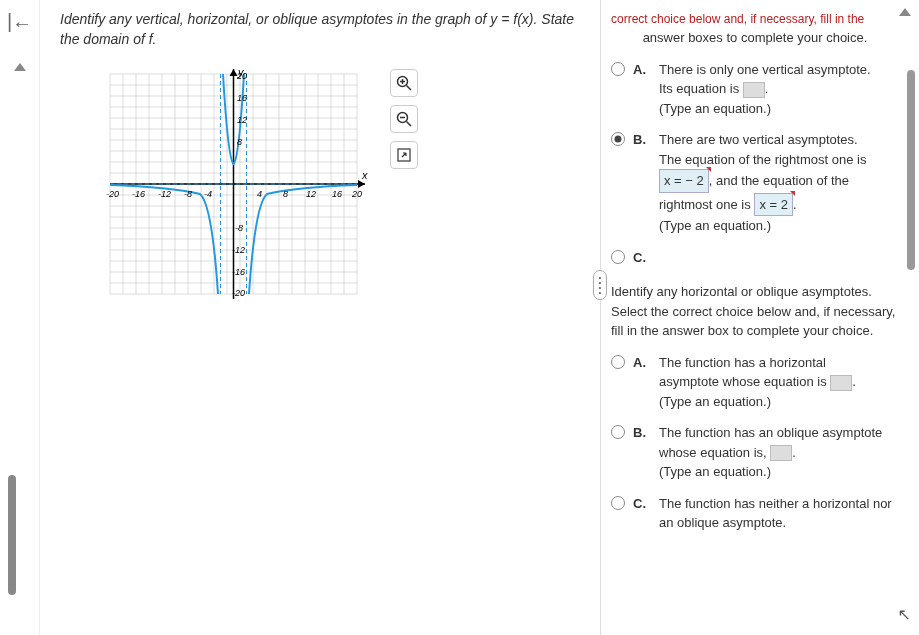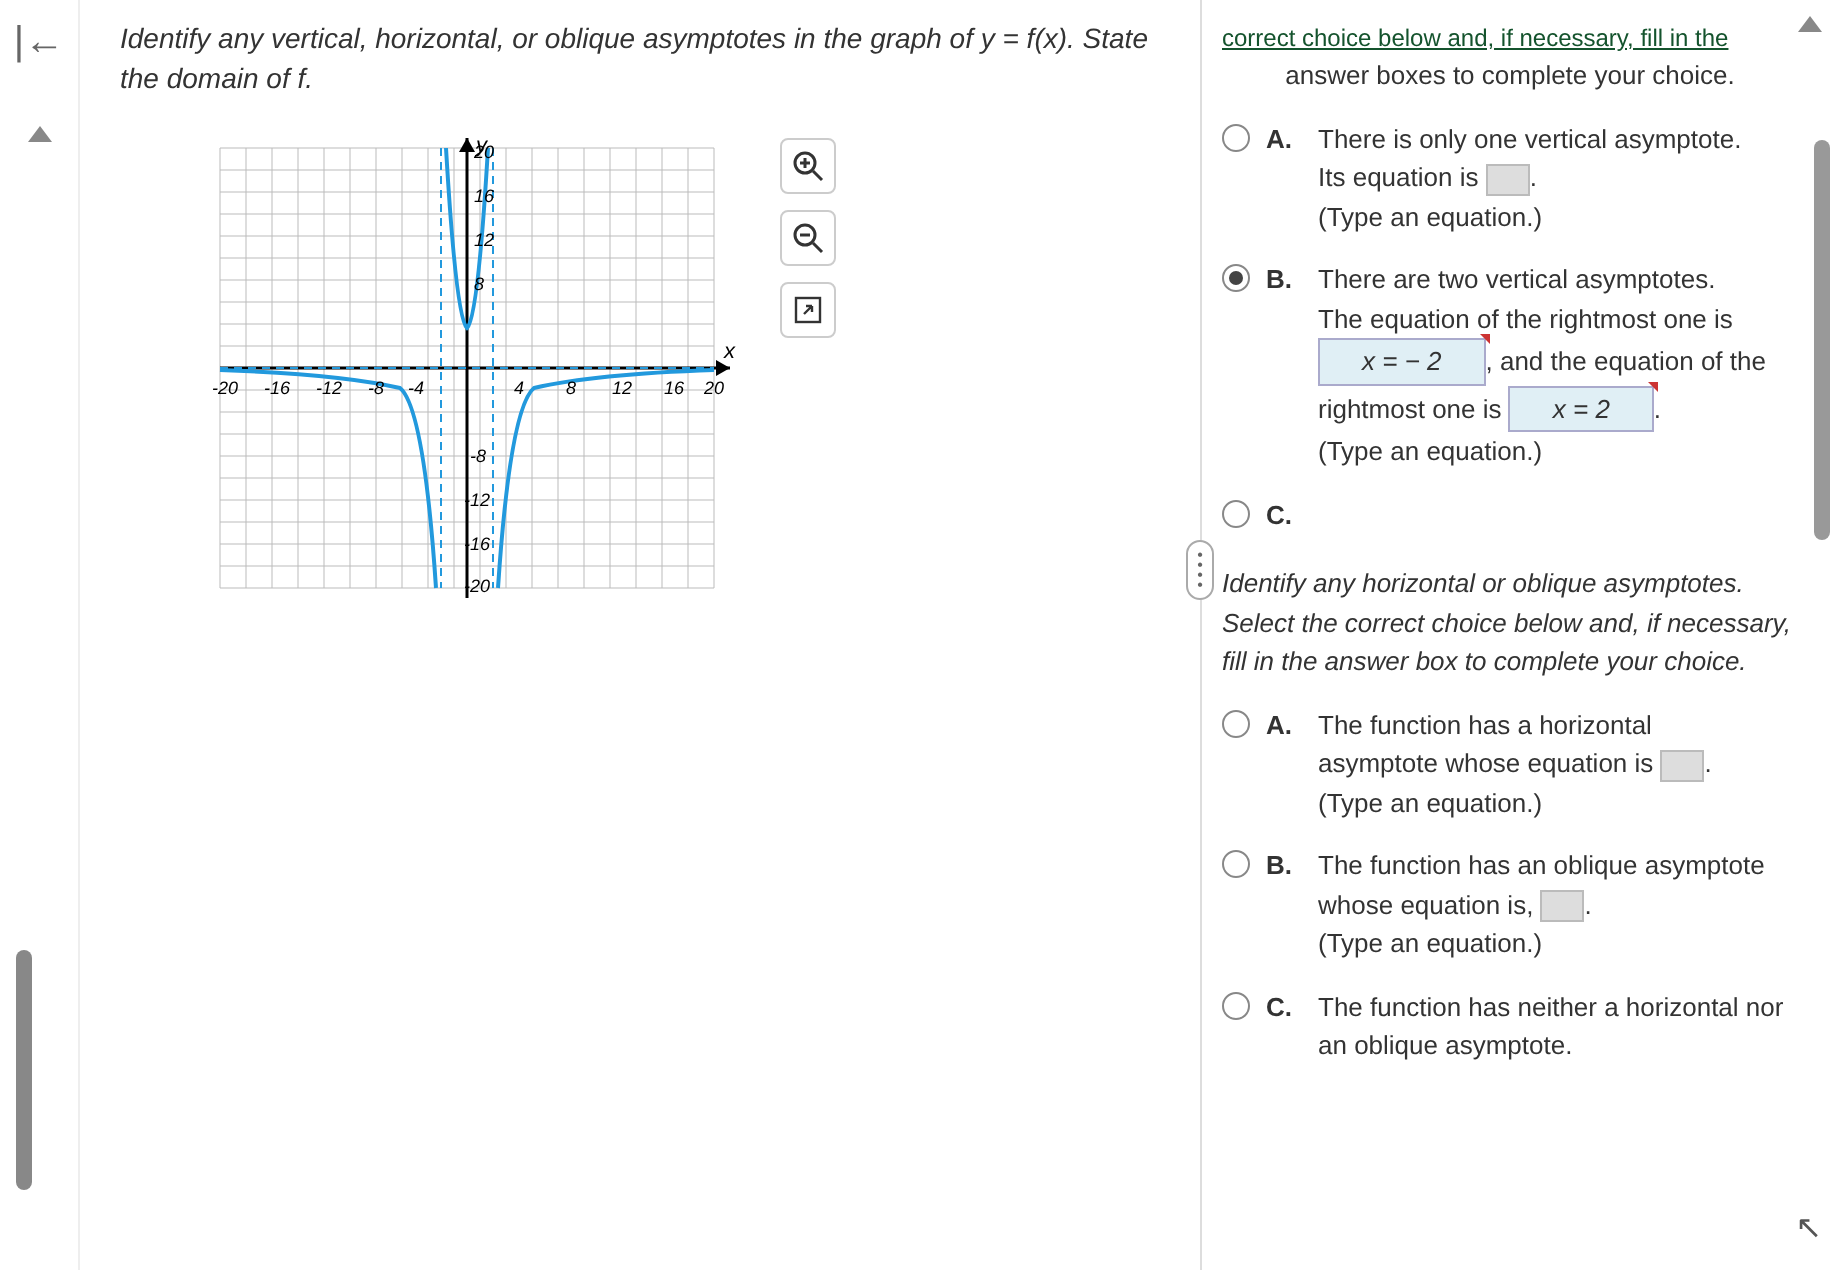--- a/index.html
+++ b/index.html
@@ -83,23 +83,22 @@
     }
     .right-panel {
       flex: 1;
       padding: 10px 20px 10px 10px;
       border-left: 1px solid #ddd;
       position: relative;
       font-size: 13px;
       line-height: 1.5;
     }
     .faded-top {
-      color: #14532d;
+      color: #b91c1c;
       font-size: 12px;
-      text-decoration: underline;
     }
     .instruction {
       margin-bottom: 12px;
       text-align: center;
     }
     .choice {
       display: flex;
       align-items: flex-start;
       margin-bottom: 12px;
       gap: 8px;
@@ -127,24 +126,23 @@
     .choice-label {
       font-weight: bold;
       min-width: 18px;
     }
     .choice-body {
       flex: 1;
     }
     .answer-box {
       display: inline-block;
       background: #e0eff5;
-      padding: 1px 21px;
+      padding: 1px 4px;
       border: 1px solid #aac;
       position: relative;
-      font-style: italic;
     }
     .answer-box::after {
       content: '';
       position: absolute;
       top: -3px;
       right: -3px;
       width: 0;
       height: 0;
       border-left: 5px solid transparent;
       border-top: 5px solid #c33;
@@ -152,21 +150,20 @@
     .empty-box {
       display: inline-block;
       width: 22px;
       height: 16px;
       background: #ddd;
       border: 1px solid #bbb;
       vertical-align: middle;
     }
     .section-text {
       margin: 15px 0 12px 0;
-      font-style: italic;
     }
     .up-arrow {
       position: absolute;
       top: 8px;
       right: 8px;
       width: 0;
       height: 0;
       border-left: 6px solid transparent;
       border-right: 6px solid transparent;
       border-bottom: 8px solid #888;

